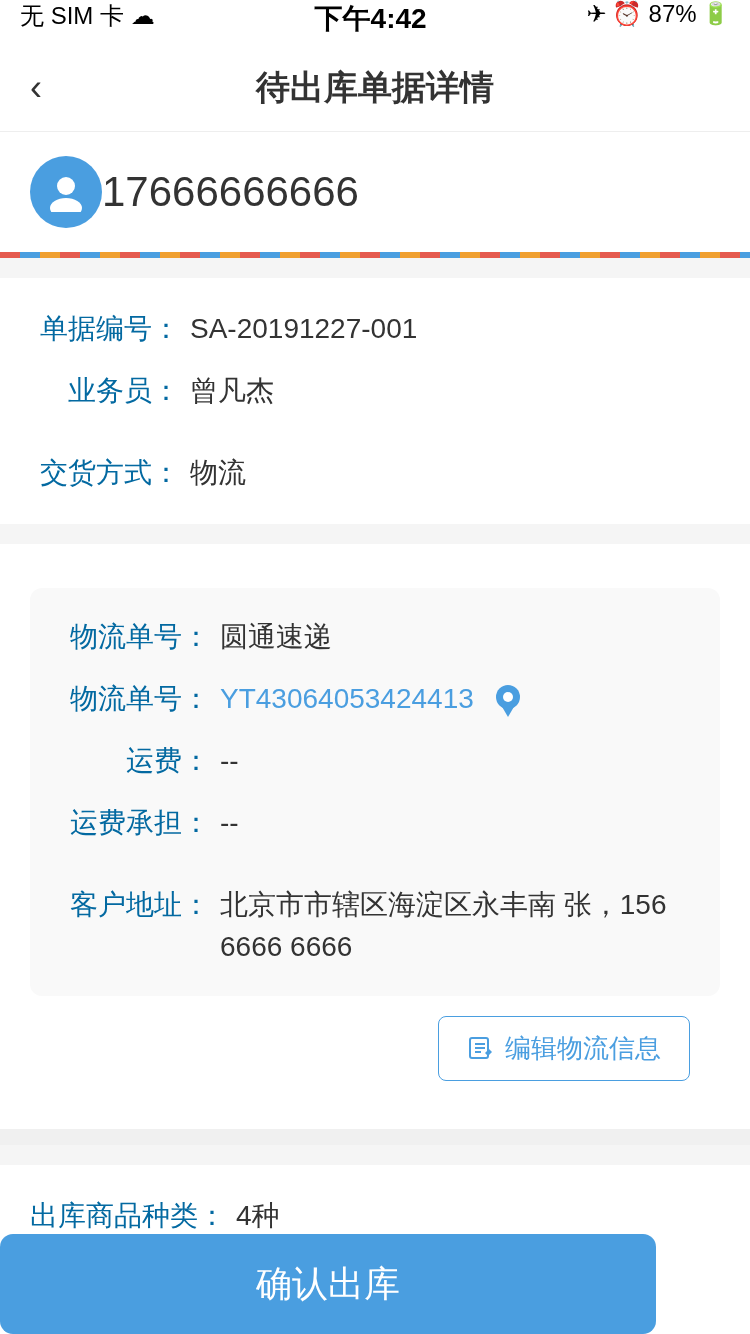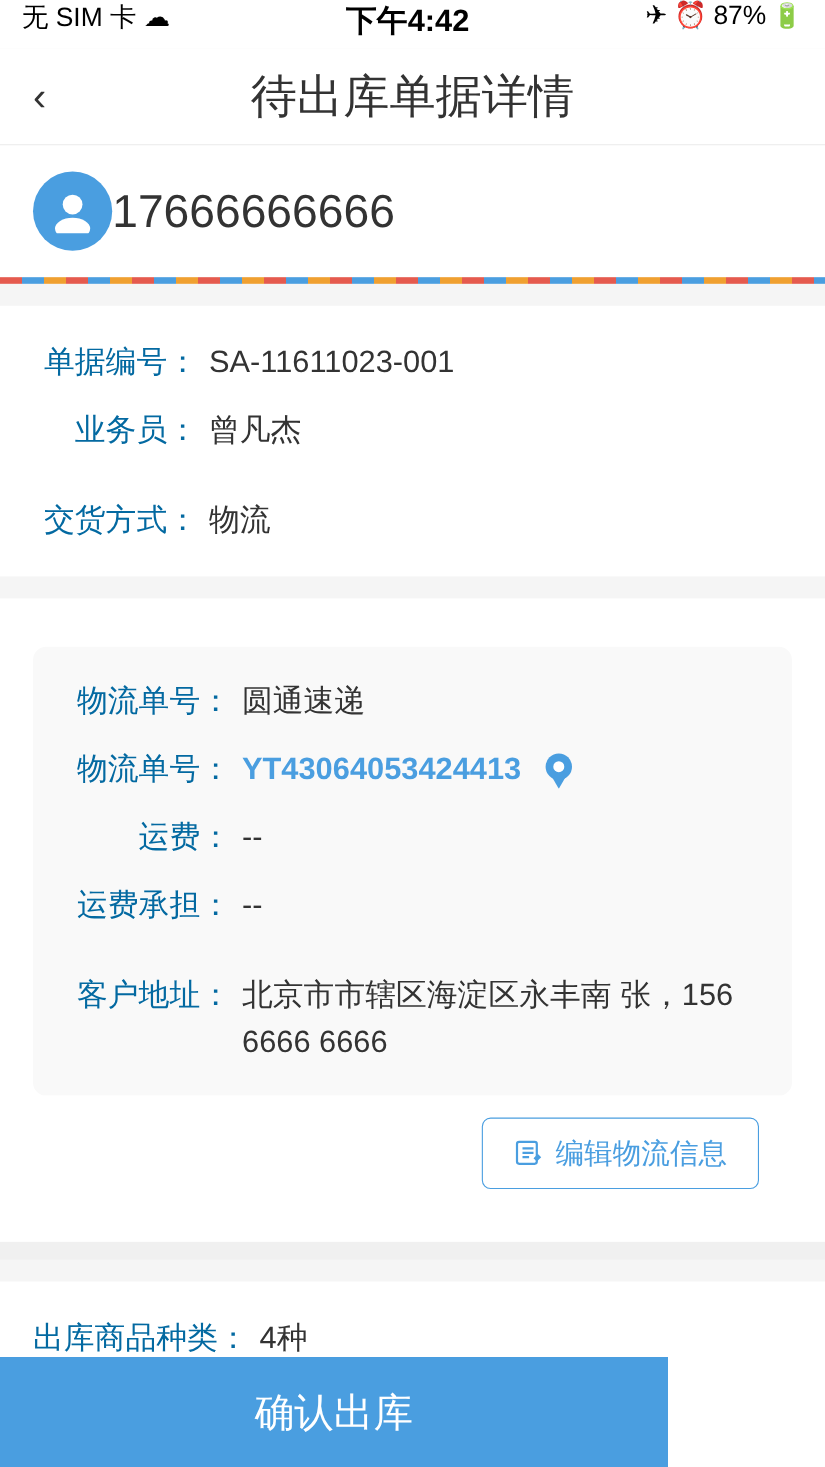--- a/index.html
+++ b/index.html
@@ -41,22 +41,22 @@
     }
     .nav-back {
       font-size: 36px;
       color: #333;
       cursor: pointer;
     }
     .nav-title {
       position: absolute;
       left: 50%;
       transform: translateX(-50%);
-      font-size: 42px;
-      font-weight: 400;
+      font-size: 34px;
+      font-weight: 700;
       color: #333;
     }
 
     
     .customer-header {
       background: #fff;
       padding: 24px 30px;
       display: flex;
       align-items: center;
       margin-bottom: 0;
@@ -167,27 +167,28 @@
       justify-content: flex-end;
       padding: 20px 30px 24px;
       background: #fff;
     }
 
     
     .confirm-bar {
       position: fixed;
       bottom: 0;
       left: 0;
-      width: 607px;
+      width: 656px;
       height: 100px;
       background: #4a9ee0;
       display: flex;
       align-items: center;
       justify-content: center;
       cursor: pointer;
+      border-radius: 13px;
     }
     .confirm-bar-text {
       color: #fff;
       font-size: 36px;
       font-weight: 500;
     }
 
     .gray-sep {
       height: 16px;
       background: #f0f0f0;
@@ -222,42 +223,42 @@
     </svg>
   </div>
   <span class="customer-phone">17666666666</span>
 </div>
 
 <div class="dashed-divider"></div>
 
 <div class="section">
   <div class="info-row">
     <span class="info-label">单据编号：</span>
-    <span class="info-value">SA-11611023-001</span>
+    <span class="info-value">SA-20191227-001</span>
   </div>
   <div class="info-row">
     <span class="info-label">业务员：</span>
     <span class="info-value">曾凡杰</span>
   </div>
   <div class="info-row">
     <span class="info-label">交货方式：</span>
     <span class="info-value">物流</span>
   </div>
 </div>
 
 <div class="section" style="padding-top:24px; padding-bottom:24px;">
   <div class="logistics-card">
     <div class="info-row">
       <span class="info-label">物流单号：</span>
       <span class="info-value">圆通速递</span>
     </div>
     <div class="info-row">
       <span class="info-label">物流单号：</span>
       <span class="info-value info-value-with-icon">
-        <span style="color:#4a9ee0;font-weight:bold;">YT43064053424413</span>
+        <span style="color:#4a9ee0;">YT43064053424413</span>
         <svg width="36" height="36" viewBox="0 0 36 36" style="cursor:pointer; flex-shrink:0;">
           <circle cx="18" cy="16" r="12" fill="#4a9ee0"></circle>
           <circle cx="18" cy="16" r="5" fill="white"></circle>
           <polygon points="18,36 11,24 25,24" fill="#4a9ee0"></polygon>
         </svg>
       </span>
     </div>
     <div class="info-row">
       <span class="info-label">运费：</span>
       <span class="info-value">--</span>

